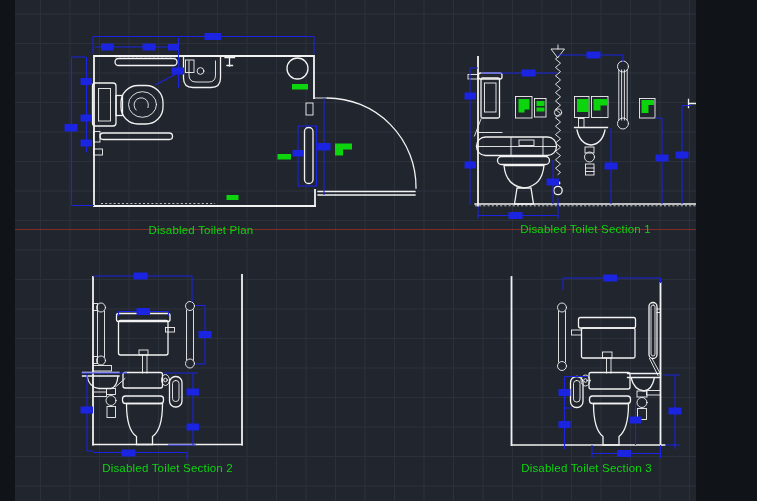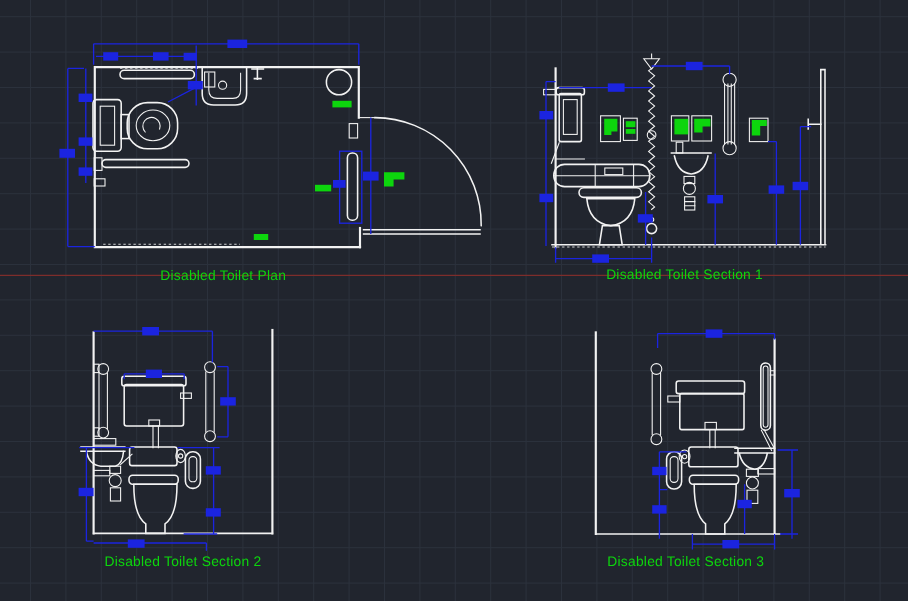--- a/index.html
+++ b/index.html
@@ -1,23 +1,24 @@
 <!DOCTYPE html>
 <html style="--background: #21252e; --grid: #2b313c; --linework: #f2f2f2; --dimension: #1b24e0; --annotation: #0dd50d; --construction: #7e2d2b;"><head>
 <meta charset="utf-8">
 <style>
   html,body{margin:0;padding:0;background:#101318;}
   .canvas{
-    position:relative;width:757px;height:501px;overflow:hidden;
+    position:relative;width:681px;height:501px;overflow:hidden;
     background-color:var(--background,#21252e);
     background-image:
       linear-gradient(to right, var(--grid,#2b313c) 1px, transparent 1px),
       linear-gradient(to bottom, var(--grid,#2b313c) 1px, transparent 1px);
     background-size:29.5px 29.5px;
     background-position:25px 13.5px;
+    margin-left:15px;
   }
   svg{position:absolute;left:0;top:0;}
   .wl{stroke:var(--linework,#f2f2f2);stroke-width:1.3;fill:none;stroke-linecap:square;}
   .wl2{stroke-width:1.8;}
   .wlt{stroke-width:0.9;}
   .hatch{stroke:var(--linework,#f2f2f2);stroke-width:0.9;fill:none;stroke-dasharray:2 2.2;opacity:.85;}
   .dl{stroke:var(--dimension,#1b24e0);stroke-width:1.1;fill:none;}
   .df{fill:var(--dimension,#1b24e0);stroke:none;}
   .gf{fill:var(--annotation,#0dd50d);stroke:none;}
   .rl{stroke:var(--construction,#7e2d2b);stroke-width:1.2;fill:none;}

